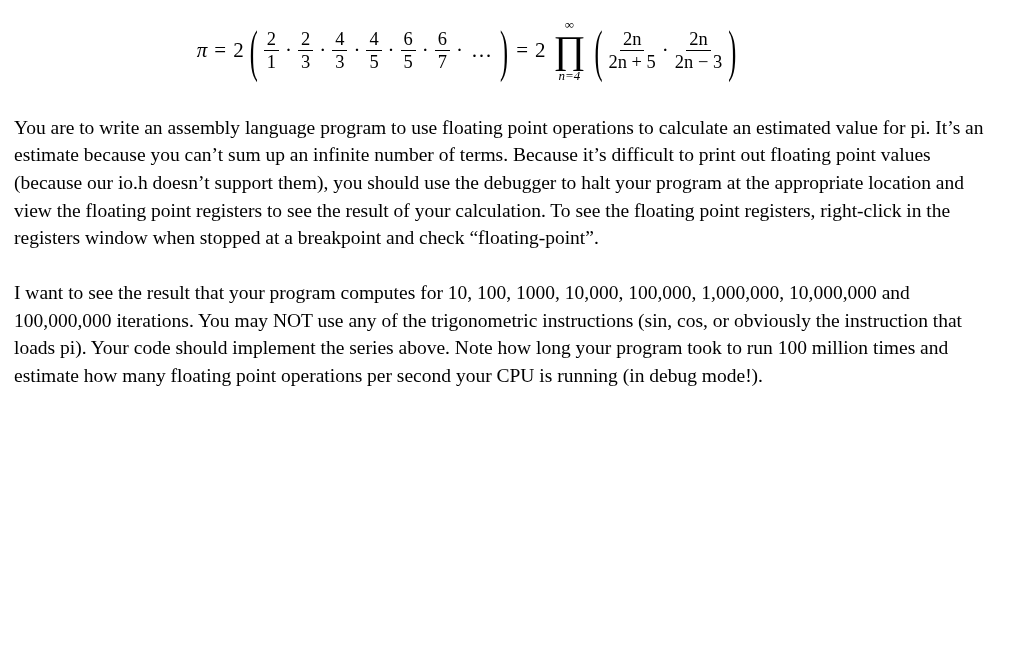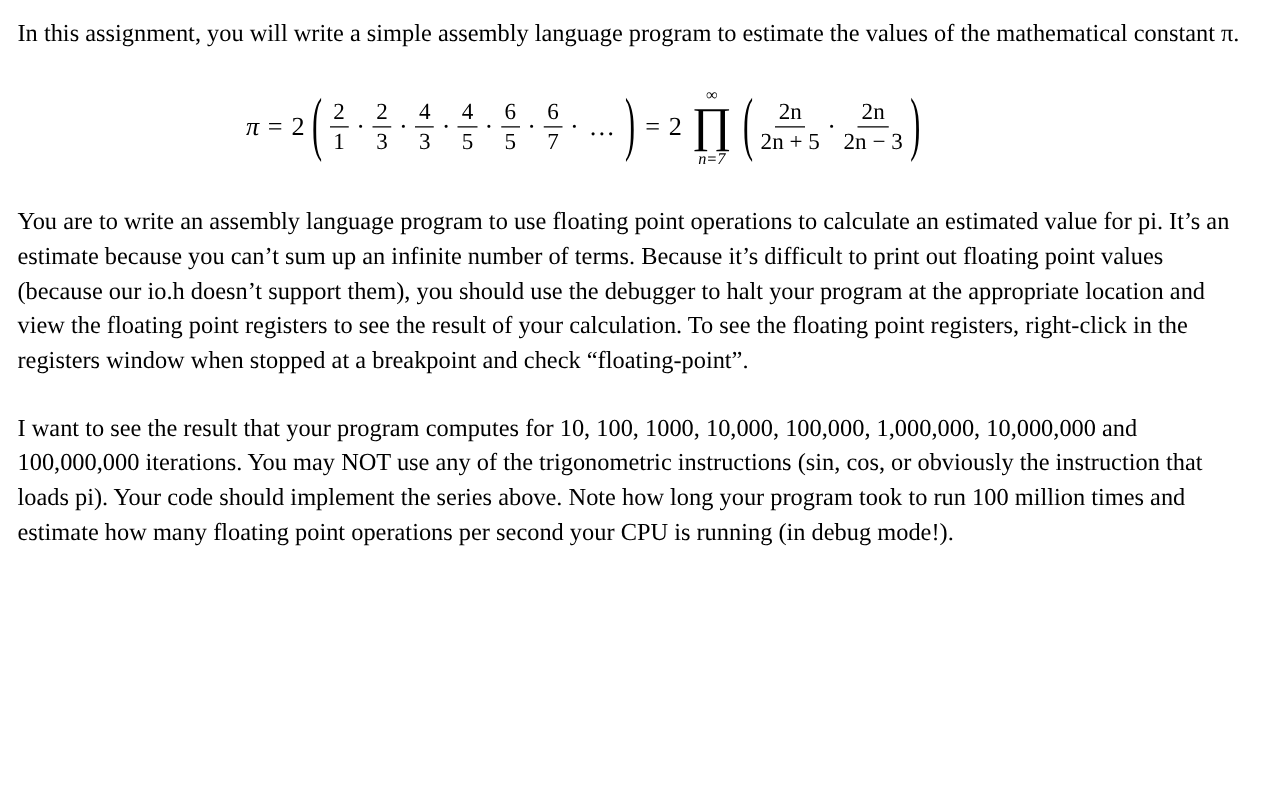--- a/index.html
+++ b/index.html
@@ -69,21 +69,20 @@
   .prod .psym {
     font-size: 1.85em;
     line-height: 0.95;
   }
 </style>
 </head>
 <body>
 
 <div>
 
-  <p>In this assignment, you will write a simple assembly language program to estimate the values of the mathematical constant π.</p>
 
 
   <div class="formula-wrap">
     <span class="formula-row">
       <span class="var">π</span>
       <span class="op">=</span>
       <span>2</span>
 
       <span class="bigparen">(</span>
 
@@ -120,21 +119,21 @@
       <span class="ellipsis">…</span>
 
       <span class="bigparen">)</span>
 
       <span class="op">=</span>
       <span>2</span>
 
       <span class="prod">
         <span class="plimit">∞</span>
         <span class="psym">∏</span>
-        <span class="plimit lower">n=7</span>
+        <span class="plimit lower">n=4</span>
       </span>
 
       <span class="bigparen">(</span>
 
       <span class="frac it">
         <span class="num">2n</span>
         <span class="den">2n + 5</span>
       </span>
       <span class="cdot">·</span>
       <span class="frac it">

